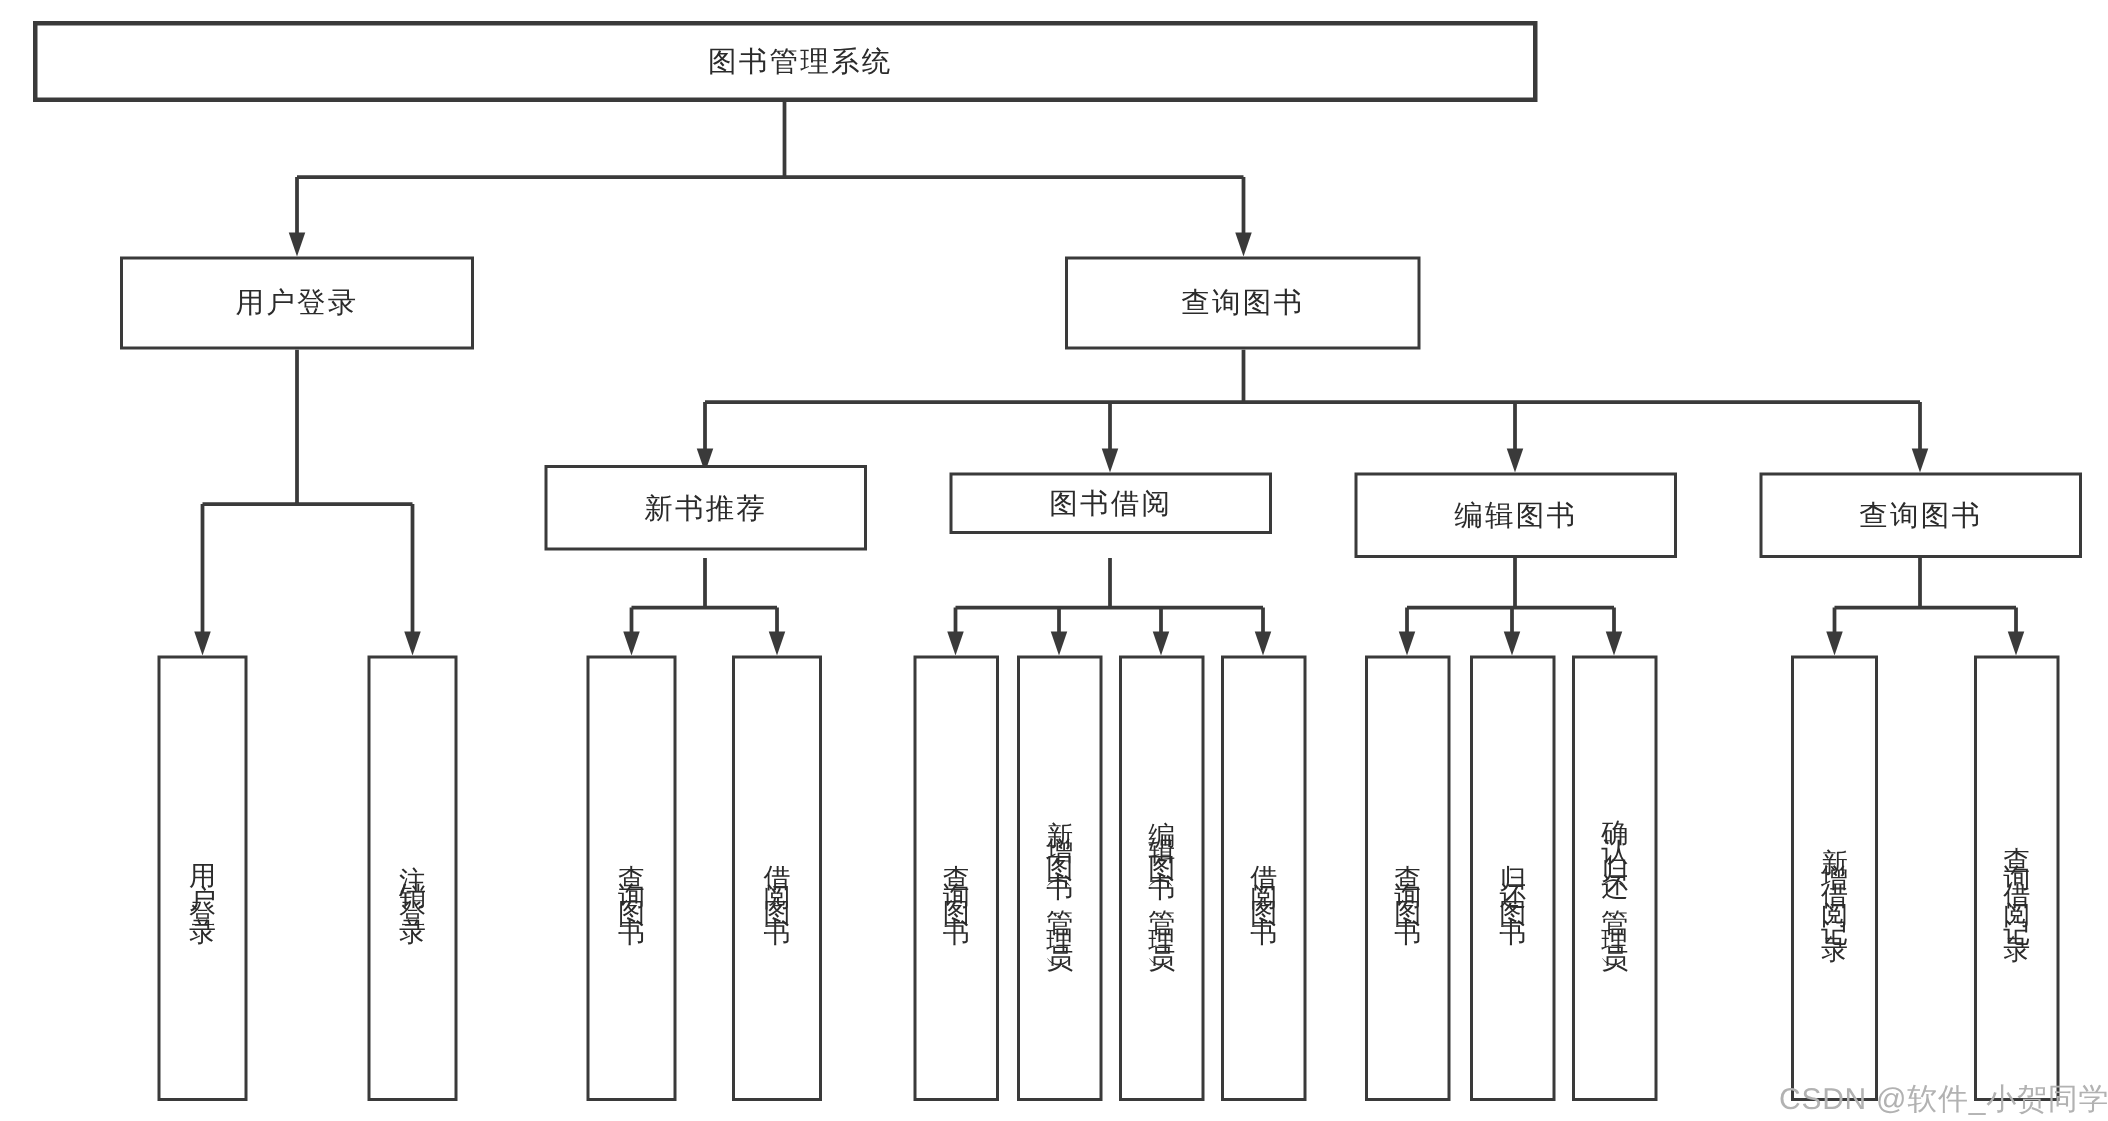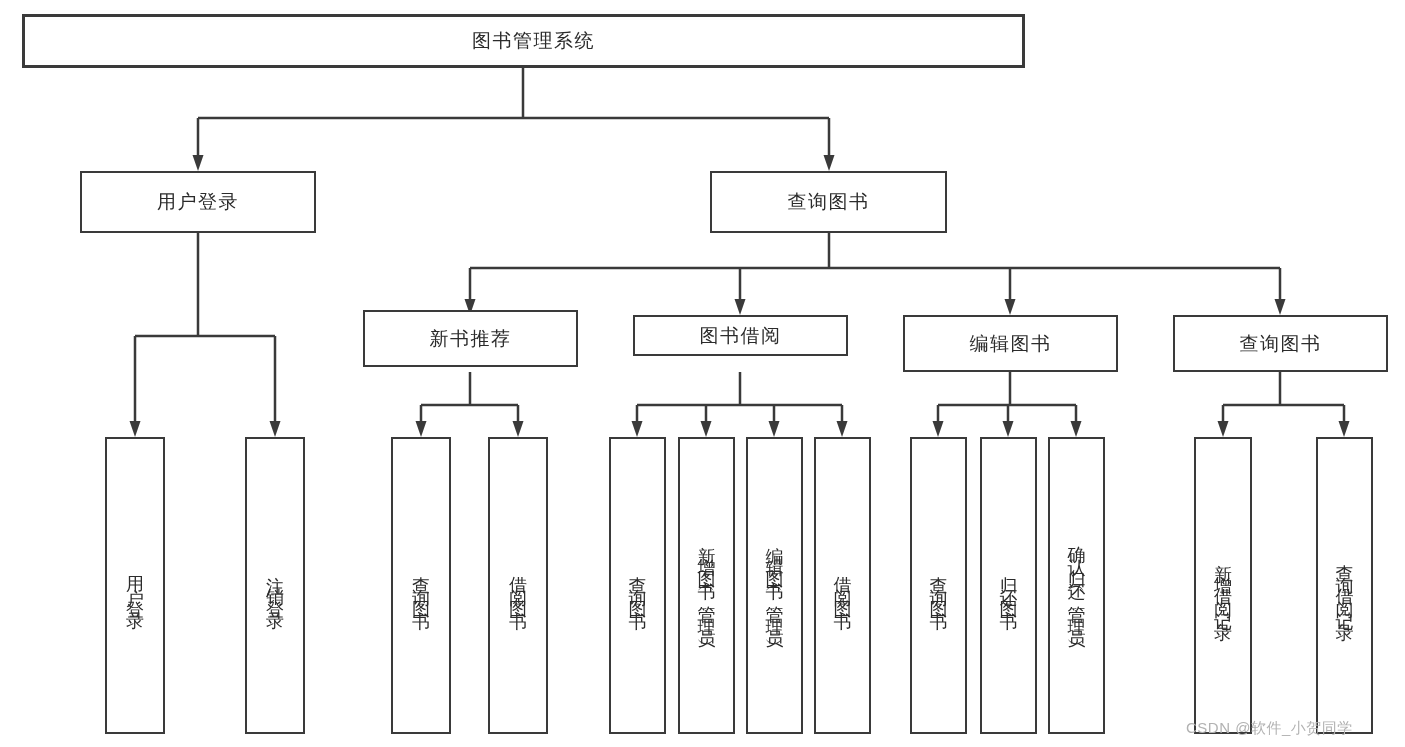--- a/index.html
+++ b/index.html
@@ -20,21 +20,21 @@
   .node.h .lbl {
     font-size:19px; letter-spacing:1.5px; white-space:nowrap;
   }
   .node.v .lbl {
     writing-mode:vertical-rl; text-orientation:mixed;
     font-size:18px; line-height:1; letter-spacing:12px;
     white-space:nowrap;
   }
   .watermark {
     position:absolute; left:1186px; top:719px;
-    font-size:15px; color:#b2b2b2; letter-spacing:0.5px;
+    font-size:20px; color:#b2b2b2; letter-spacing:0.5px;
     white-space:nowrap; z-index:5;
   }
 </style>
 </head>
 <body>
 
 <div id="canvas">
 
   <svg id="connectors" width="1405" height="747" viewBox="0 0 1405 747">
     <g stroke="#3a3a3a" stroke-width="2.5" fill="none">

